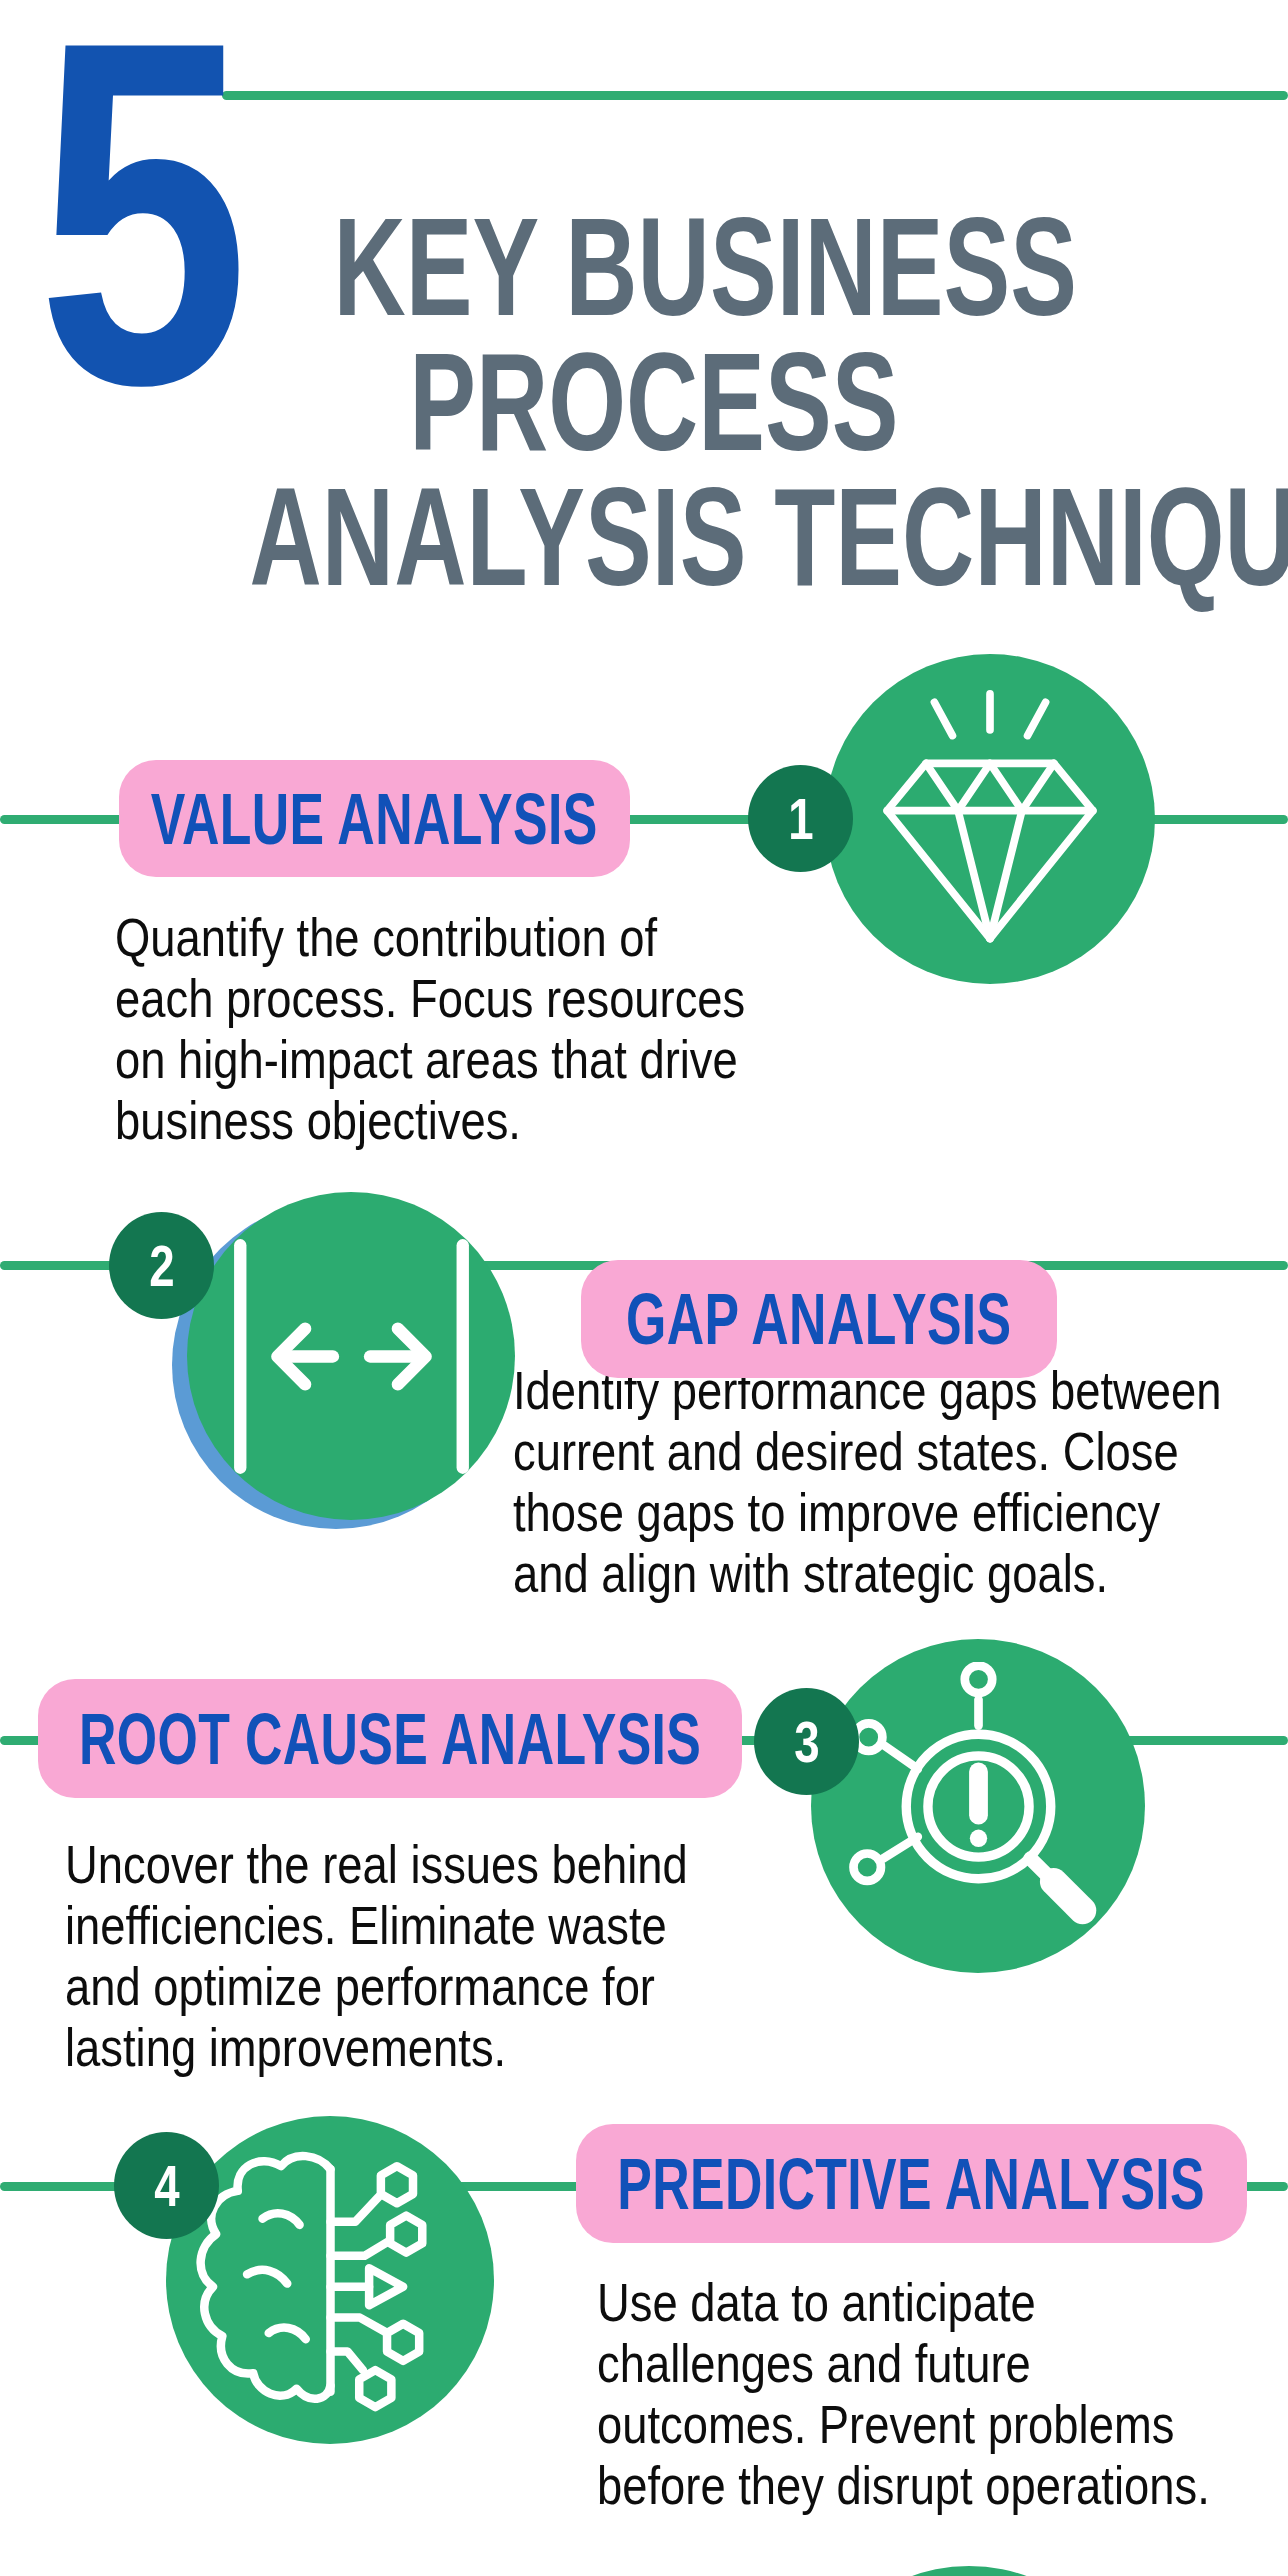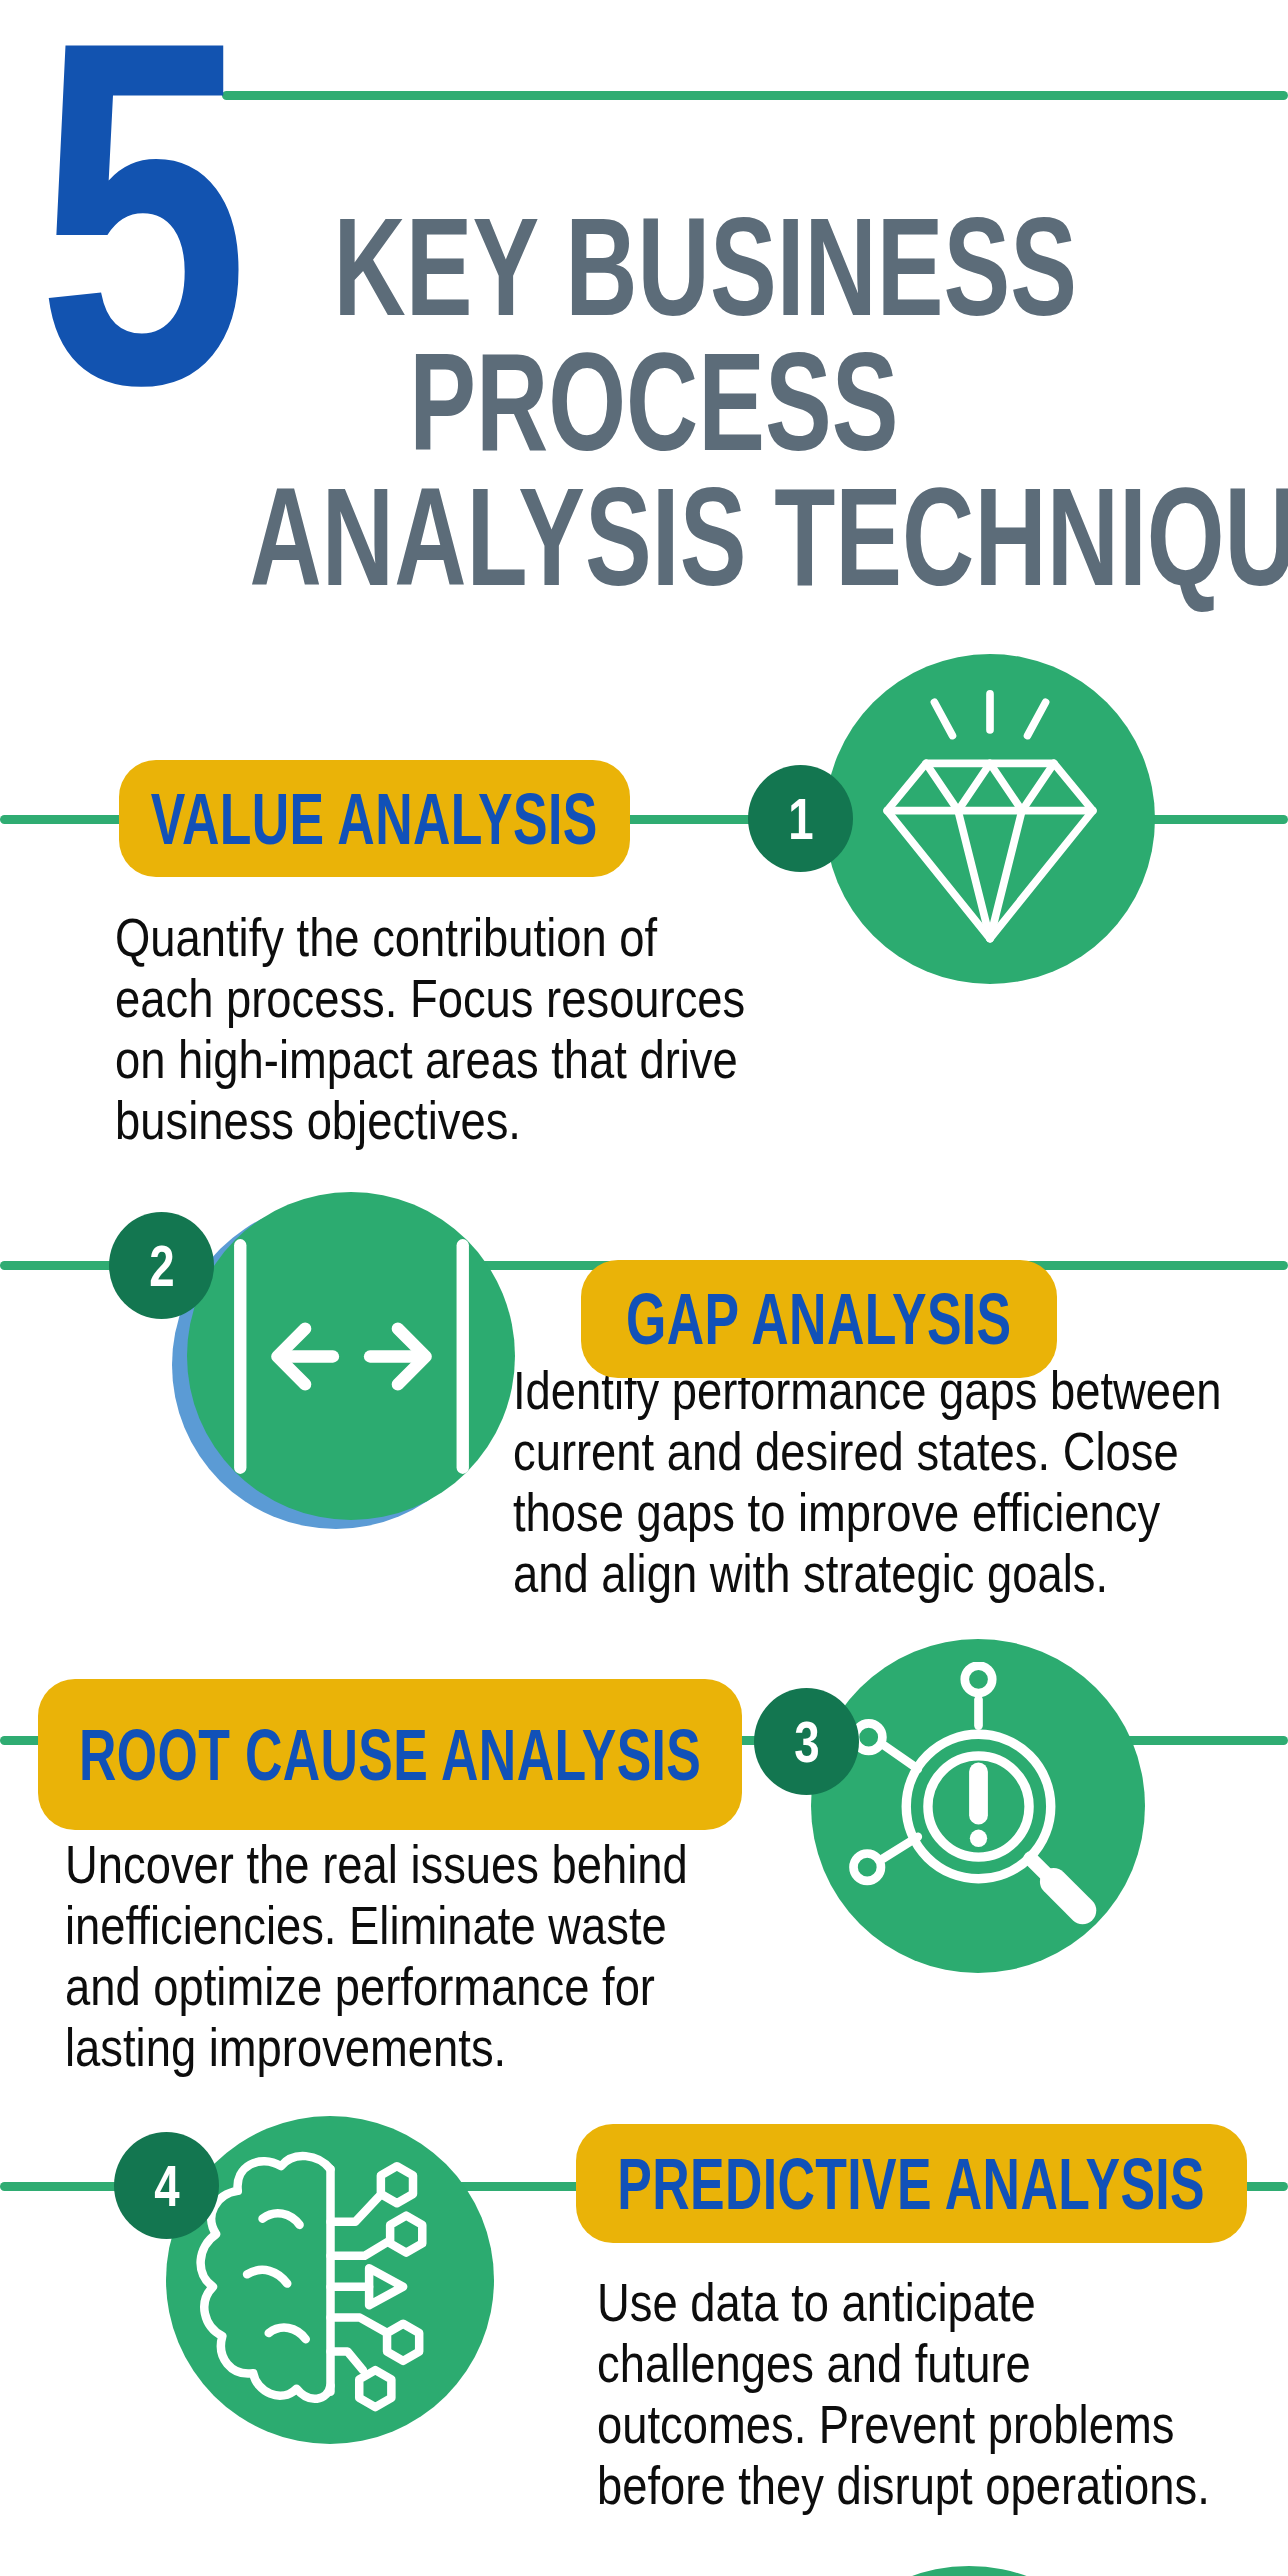--- a/index.html
+++ b/index.html
@@ -16,21 +16,21 @@
   .title-line{
     text-align:center;height:135px;line-height:135px;font-weight:bold;
     font-size:139px;color:#5c6c79;white-space:nowrap;
   }
   .title-line>span{display:inline-block;transform:scaleX(0.72);}
   .t1{margin-left:82px;}
   .t2{margin-left:-20.6px;}
   .hline{position:absolute;left:0;width:1288px;height:8.8px;background:#2fac72;border-radius:4.6px;z-index:1;}
   .hline.short{width:1066px;left:222px;}
   .pill{
-    position:absolute;background:#eab308;border-radius:37px;display:flex;
+    position:absolute;background:#f9a8d4;border-radius:37px;display:flex;
     align-items:center;justify-content:center;z-index:3;
   }
   .pill span{
     font-weight:bold;font-size:72px;color:#1151b8;white-space:nowrap;
     transform:scaleX(0.72);letter-spacing:0.5px;
   }
   .badge{
     position:absolute;width:105px;height:107px;border-radius:50%;background:#137650;
     display:flex;align-items:center;justify-content:center;z-index:5;
   }
@@ -105,21 +105,21 @@
       <span>GAP ANALYSIS</span>
     </div>
     <p class="desc" style="left:513px;top:1360px;">Identify performance gaps between
 current and desired states. Close
 those gaps to improve efficiency
 and align with strategic goals.</p>
   </div>
 
   <div>
     <div class="hline" style="top:1736px;"></div>
-    <div class="pill" style="left:38px;top:1679px;width:704px;height:151px;">
+    <div class="pill" style="left:38px;top:1679px;width:704px;height:119px;">
       <span>ROOT CAUSE ANALYSIS</span>
     </div>
     <div class="circle" style="left:811px;top:1639px;width:334px;height:334px;">
       <svg width="289" height="289" viewBox="0 0 200 200" fill="none" stroke="#ffffff" stroke-width="6.5" stroke-linecap="round" stroke-linejoin="round">
         <circle cx="100" cy="100" r="50"></circle>
         <circle cx="100" cy="100" r="35"></circle>
         <path d="M100 76 L100 106" stroke-width="13"></path>
         <circle cx="100" cy="122" r="6" fill="#ffffff" stroke="none"></circle>
         <path d="M136 136 L148 148" stroke-width="10"></path>
         <path d="M152 152 L172 172" stroke-width="19"></path>

